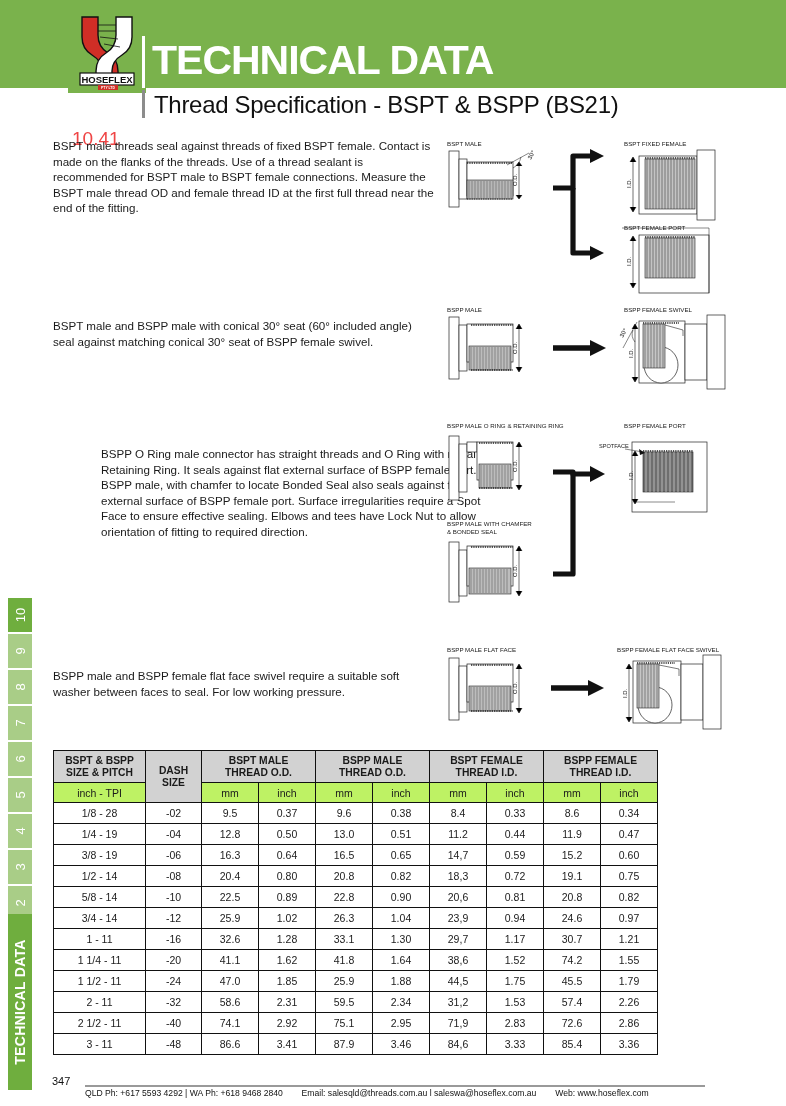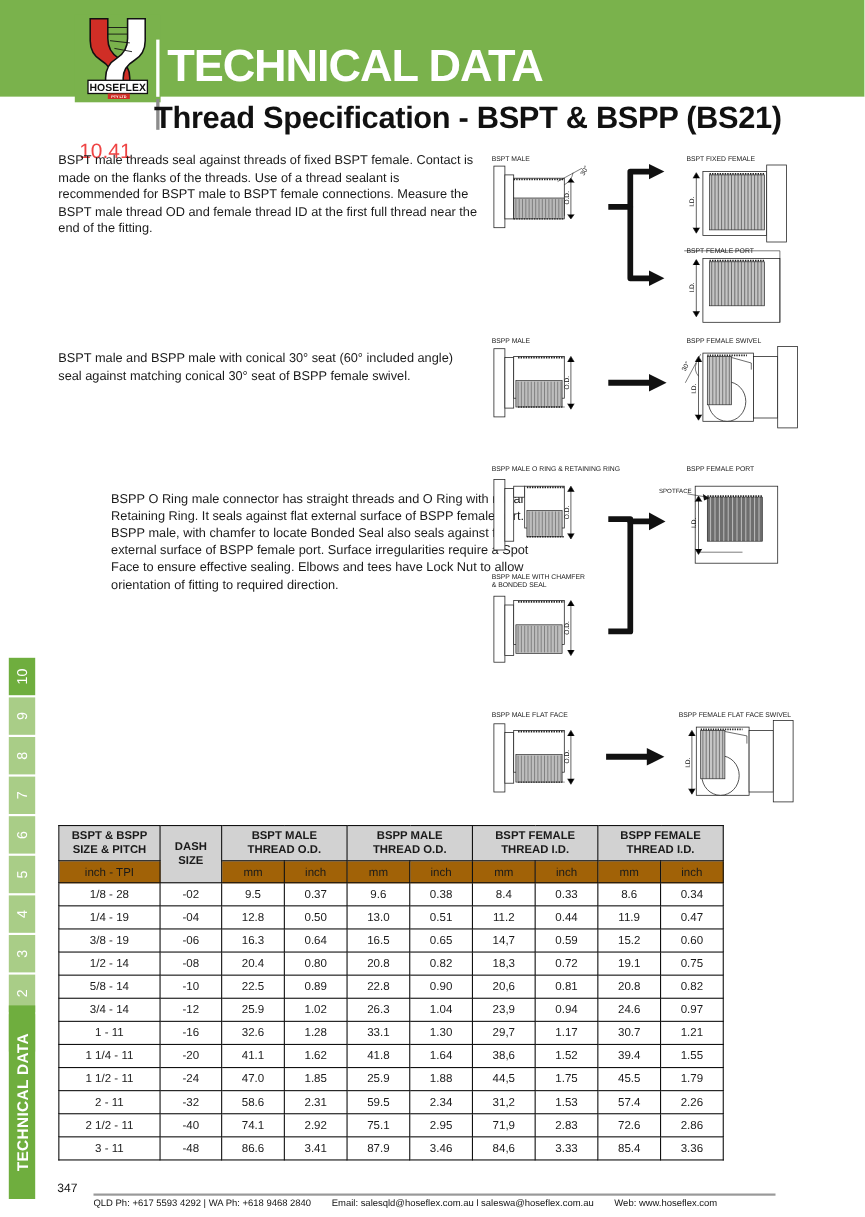--- a/index.html
+++ b/index.html
@@ -36,22 +36,22 @@
   }
   .pagecode {
     position: absolute; left: 72px; top: 92px;
     font-size: 19px; color: #ef4444; letter-spacing: 0px; margin-top: 36px;
   }
   .sub-divider {
     position: absolute; left: 142px; top: 90px; width: 3px; height: 28px;
     background: #8c8c8c;
   }
   .title-sub {
-    position: absolute; left: 140px; top: 91px;
-    font-size: 28px; font-weight: bold; color: #111;
+    position: absolute; left: 154px; top: 91px;
+    font-size: 24px; font-weight: normal; color: #111;
     letter-spacing: -0.3px;
   }
 
   
   .tabs { position: absolute; left: 8px; top: 598px; width: 24px; }
   .tab {
     width: 24px; height: 34px; margin-bottom: 2px;
     position: relative;
     background: #a9cd87;
   }
@@ -99,21 +99,21 @@
     padding: 0; font-weight: normal;
     height: 20px;
   }
   .tbl th {
     background: #d2d2d2; font-weight: bold; font-size: 10.3px;
     line-height: 12px;
   }
   .tbl th.sz { width: 92px; height: 32px; margin-top: 29px; }
   .tbl th.dash { width: 56px; }
   .tbl th.grp { width: 114px; height: 32px; }
-  .tbl td.unit { background: #a16207; width: 57px; }
+  .tbl td.unit { background: #bef264; width: 57px; }
   .tbl td.size-c { width: 92px; }
   .tbl td.dash-c { width: 56px; }
   .tbl td.num { width: 57px; }
   .tbl tbody tr td { height: 21px; }
 
   
   .pg-num {
     position: absolute; left: 52px; top: 1075px;
     font-size: 11px; color: #111;
   }
@@ -187,20 +187,21 @@
         <span>1</span>
       </div>
   </div>
   <div class="sidebar-block">
     <span>TECHNICAL DATA</span>
   </div>
 
   <div class="para" id="para1">BSPT male threads seal against threads of fixed BSPT female. Contact is made on the flanks of the threads. Use of a thread sealant is recommended for BSPT male to BSPT female connections. Measure the BSPT male thread OD and female thread ID at the first full thread near the end of the fitting.</div>
   <div class="para" id="para2">BSPT male and BSPP male with conical 30° seat (60° included angle) seal against matching conical 30° seat of BSPP female swivel.</div>
   <div class="para" id="para3">BSPP O Ring male connector has straight threads and O Ring with metal Retaining Ring. It seals against flat external surface of BSPP female port. BSPP male, with chamfer to locate Bonded Seal also seals against flat external surface of BSPP female port. Surface irregularities require a Spot Face to ensure effective sealing. Elbows and tees have Lock Nut to allow orientation of fitting to required direction.</div>
+  <div class="para" id="para4">BSPP male and BSPP female flat face swivel require a suitable soft washer between faces to seal. For low working pressure.</div>
 
   <div class="dwrap" style="left:447px; top:140px;">
     <svg width="320" height="160" viewBox="0 0 320 160">
       <g font-family="Liberation Sans, sans-serif" font-size="6.2" fill="#1a1a1a">
         <text x="0" y="6">BSPT MALE</text>
         <text x="177" y="6">BSPT FIXED FEMALE</text>
         <text x="177" y="90">BSPT FEMALE PORT</text>
       </g>
 
       <g stroke="#222" stroke-width="0.7" fill="#ffffff">
@@ -567,21 +568,21 @@
         </tr>
         <tr>
           <td class="size-c">1 1/4 - 11</td>
           <td class="dash-c">-20</td>
           <td class="num">41.1</td>
           <td class="num">1.62</td>
           <td class="num">41.8</td>
           <td class="num">1.64</td>
           <td class="num">38,6</td>
           <td class="num">1.52</td>
-          <td class="num">39.4</td>
+          <td class="num">74.2</td>
           <td class="num">1.55</td>
         </tr>
         <tr>
           <td class="size-c">1 1/2 - 11</td>
           <td class="dash-c">-24</td>
           <td class="num">47.0</td>
           <td class="num">1.85</td>
           <td class="num">25.9</td>
           <td class="num">1.88</td>
           <td class="num">44,5</td>
@@ -626,18 +627,18 @@
           <td class="num">3.36</td>
         </tr>
       </tbody>
   </table>
 
   <div class="pg-num">347</div>
   <div class="footer-rule"></div>
   <div class="footer-txt">
     <span>QLD Ph: +617 5593 4292 | WA Ph: +618 9468 2840</span>
     <span class="sp"></span>
-    <span>Email: salesqld@hoseflex.com.au l saleswa@hoseflex.com.au</span>
+    <span>Email: salesqld@threads.com.au l saleswa@hoseflex.com.au</span>
     <span class="sp"></span>
     <span>Web: www.hoseflex.com</span>
   </div>
 
 </div>
 
 </body></html>

